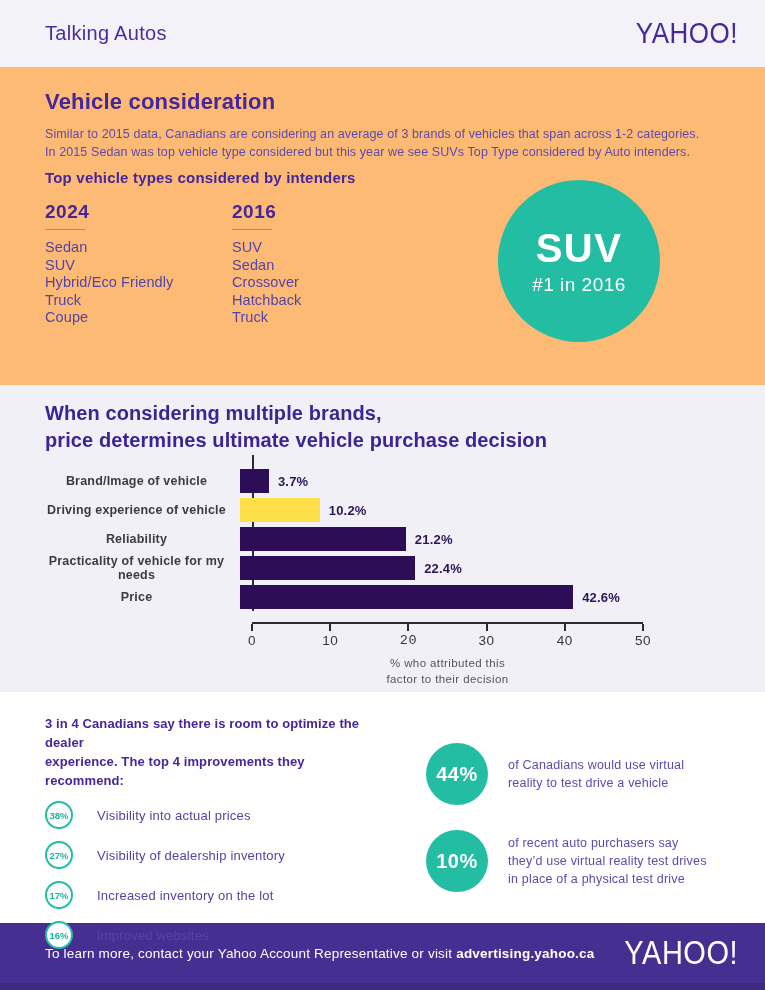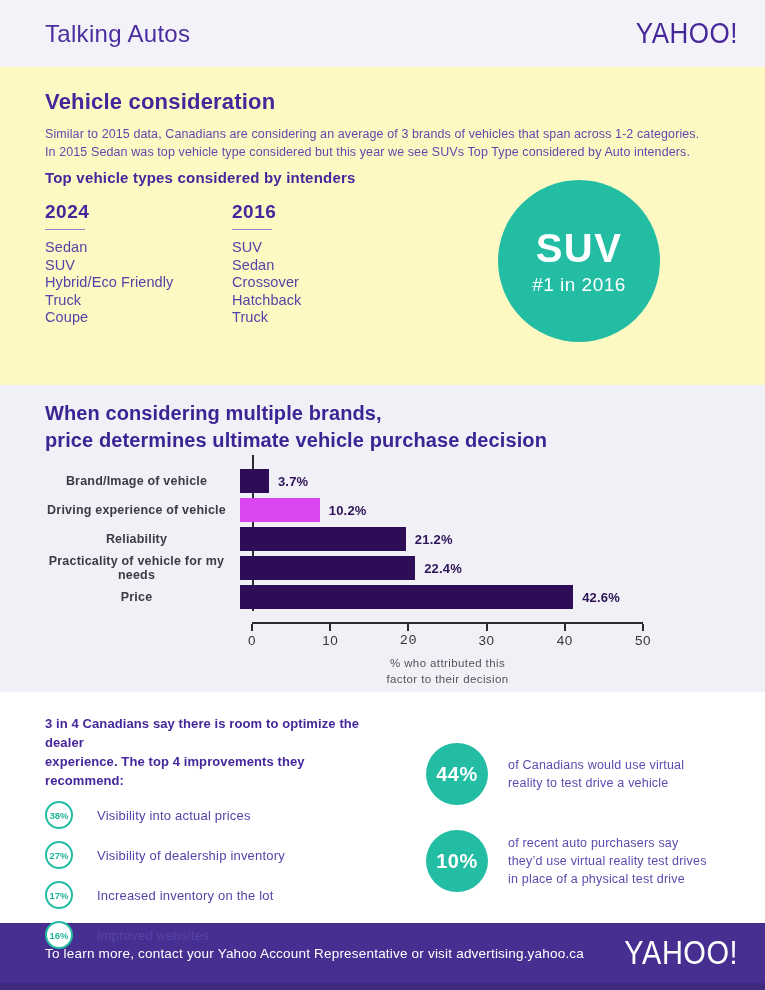--- a/index.html
+++ b/index.html
@@ -11,29 +11,29 @@
     overflow:hidden;
     position:relative;
   }
 
   
   .header {
     height:67px; background:#f3f2f8;
     display:flex; align-items:center; justify-content:space-between;
     padding:0 27px 0 45px;
   }
-  .header-title { font-size:24px; color:#4b2e9e; letter-spacing:.3px; }
+  .header-title { font-size:20px; color:#4b2e9e; letter-spacing:.3px; }
   .yahoo-logo {
     color:#46289a; font-size:26px; font-weight:400;
     letter-spacing:.5px; transform:scaleY(1.12);
     font-family:"Liberation Sans", sans-serif;
   }
 
   
-  .section1 { height:318px; padding:23px 0 0 45px; position:relative; background:#fef9c3; }
+  .section1 { height:318px; padding:23px 0 0 45px; position:relative; background:#fdba74; }
   .vc-title { font-size:22px; line-height:24px; font-weight:bold; color:#45269b; letter-spacing:.2px; }
   .vc-desc { margin-top:11px; font-size:12.5px; line-height:18px; color:#5e49ae; letter-spacing:.1px; }
   .vc-sub { margin-top:8px; font-size:15px; line-height:18px; font-weight:bold; color:#45269b; letter-spacing:.2px; }
   .vc-columns { display:flex; margin-top:14px; }
   .vc-col { width:187px; }
   .vc-year { font-size:19px; line-height:22px; font-weight:bold; color:#45269b; letter-spacing:.5px; }
   .vc-rule { width:40px; height:1px; background:#9488c9; margin:6px 0 9px; }
   .vc-item { font-size:14.5px; line-height:17.5px; color:#5443a8; letter-spacing:.1px; }
   .suv-badge {
     position:absolute; left:498px; top:113px; width:162px; height:162px;
@@ -82,21 +82,21 @@
   }
   .stat-text { margin-left:20px; font-size:12.5px; line-height:18px; color:#5e49ae; letter-spacing:.2px; }
 
   
   .footer {
     height:67px; background:#472f92; border-bottom:7px solid #3d2a7e;
     display:flex; align-items:center; justify-content:space-between;
     padding:0 27px 0 45px;
   }
   .footer-text { color:#ffffff; font-size:13.5px; letter-spacing:.2px; }
-  .footer-text b { font-weight:normal; }
+  .footer-text b { font-weight:bold; }
   .footer-logo { color:#ffffff; font-size:29px; font-weight:400; letter-spacing:.5px; transform:scaleY(1.12); }
 </style>
 </head>
 <body>
 
 <div class="header">
   <div class="header-title">Talking Autos</div>
   <div class="yahoo-logo">YAHOO!</div>
 </div>
 
@@ -149,21 +149,21 @@
           <div class="clabel">Brand/Image of vehicle</div>
           <div class="ctrack">
             <div class="cbar" style="width: 7.4%; background: rgb(46, 13, 87);">
               <span class="cval">3.7%</span>
             </div>
           </div>
         </div>
         <div class="crow">
           <div class="clabel">Driving experience of vehicle</div>
           <div class="ctrack">
-            <div class="cbar" style="width: 20.4%; background: #d946ef;">
+            <div class="cbar" style="width: 20.4%; background: #fde047;">
               <span class="cval">10.2%</span>
             </div>
           </div>
         </div>
         <div class="crow">
           <div class="clabel">Reliability</div>
           <div class="ctrack">
             <div class="cbar" style="width: 42.4%; background: rgb(46, 13, 87);">
               <span class="cval">21.2%</span>
             </div>

